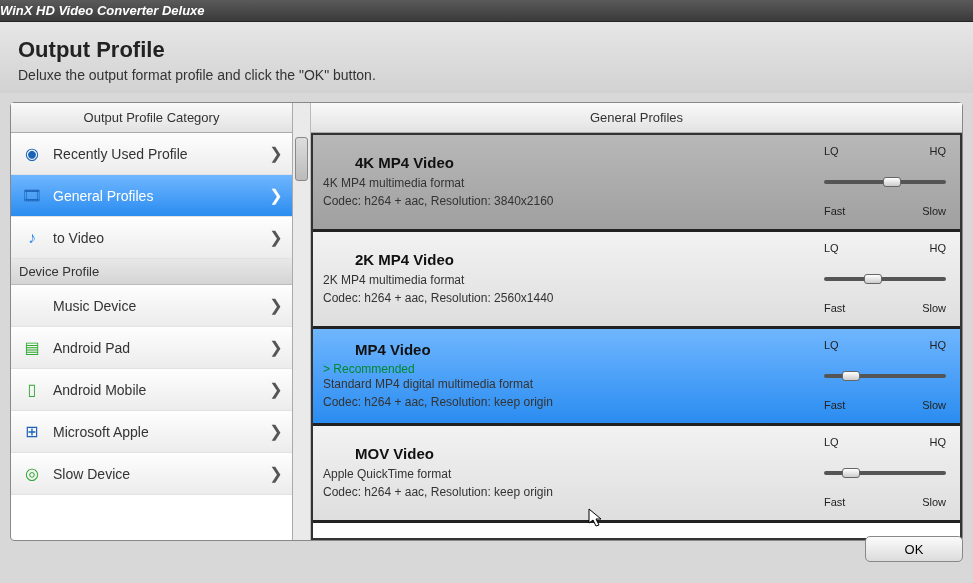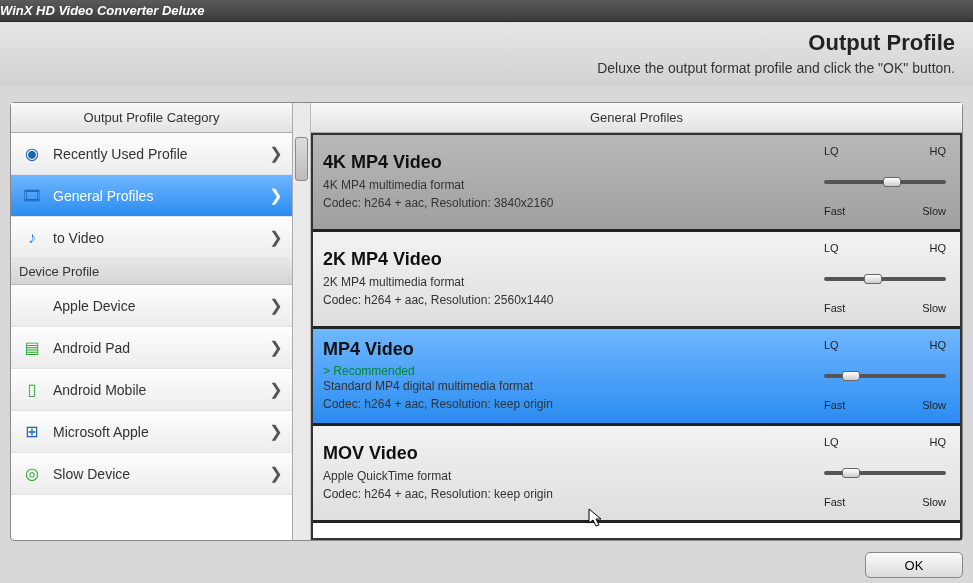--- a/index.html
+++ b/index.html
@@ -12,23 +12,22 @@
 .titlebar {
   height: 22px;
   background: linear-gradient(#5a5a5a,#3a3a3a);
   border-bottom: 1px solid #222;
   display: flex; align-items: center; justify-content: flex-start;
 }
 .titlebar span {
   color: #fff; font-style: italic; font-weight: bold; font-size: 13px;
 }
 .header {
-  padding: 8px 18px 10px;
+  padding: 15px 18px 10px;
   background: linear-gradient(#e6e6e6,#d2d2d2);
-  text-align: right;
 }
 .header h1 { font-size: 22px; font-weight: bold; color: #222; margin-bottom: 4px; }
 .header p { font-size: 14px; color: #333; }
 .body {
   position: absolute; left: 10px; right: 10px; top: 102px; bottom: 42px;
   background: #fff;
   border: 1px solid #888;
   border-radius: 4px;
   display: flex;
 }
@@ -86,39 +85,39 @@
 .profile {
   height: 97px;
   border-bottom: 3px solid #222;
   display: flex; align-items: stretch;
   background: linear-gradient(#b8b8b8,#a0a0a0);
   cursor: pointer;
 }
 .profile.selected { background: linear-gradient(#6fb6ff,#2a8cf0); }
 .profile.light { background: linear-gradient(#f2f2f2,#dedede); }
 .pinfo { flex: 1; padding: 8px 10px; display: flex; flex-direction: column; justify-content: center; }
-.ptitle { font-size: 18px; font-weight: bold; color: #111; margin-bottom: 4px; }
+.ptitle { font-size: 15px; font-weight: bold; color: #111; margin-bottom: 4px; margin-left: 32px; }
 .profile.selected .ptitle { color: #111; }
 .prec { font-size: 12px; color: #0a7a0a; margin-bottom: 0; }
 .profile.selected .prec { color: #083; }
 .pdesc { font-size: 12px; color: #333; line-height: 1.45; }
 .pqual { width: 150px; padding: 10px 14px; display: flex; flex-direction: column; justify-content: space-between; }
 .qrow { display: flex; justify-content: space-between; font-size: 11px; color: #222; margin-bottom: 2px; }
 .track {
   position: relative; height: 14px; display: flex; align-items: center;
 }
 .track-line { flex: 1; height: 4px; background: #555; border-radius: 2px; position: relative; }
 .thumb {
   position: absolute; width: 18px; height: 10px;
   background: linear-gradient(#fff,#ccc);
   border: 1px solid #666; border-radius: 3px;
   top: 50%; transform: translate(-50%,-50%);
 }
 .footer {
-  position: absolute; left: 10px; right: 10px; bottom: 2px; height: 32px;
+  position: absolute; left: 10px; right: 10px; bottom: 18px; height: 32px;
   display: flex; align-items: center; justify-content: flex-end;
 }
 .ok-btn {
   width: 98px; height: 26px;
   background: linear-gradient(#fbfbfb,#dcdcdc);
   border: 1px solid #888; border-radius: 5px;
   font-size: 13px; cursor: pointer;
 }
 .cursor {
   position: absolute; left: 588px; top: 508px; pointer-events: none;
@@ -151,21 +150,21 @@
     <span class="chev">❯</span>
         </div>
         <div class="cat">
     <span class="cat-icon" style="color:#2a8cf0">♪</span>
     <span class="cat-label">to Video</span>
     <span class="chev">❯</span>
         </div>
         <div class="section-head">Device Profile</div>
         <div class="cat">
     <span class="cat-icon" style="color:#aaa"></span>
-    <span class="cat-label">Apple Device</span>
+    <span class="cat-label">Music Device</span>
     <span class="chev">❯</span>
         </div>
         <div class="cat">
     <span class="cat-icon" style="color:#3a3">▤</span>
     <span class="cat-label">Android Pad</span>
     <span class="chev">❯</span>
         </div>
         <div class="cat">
     <span class="cat-icon" style="color:#3a3">▯</span>
     <span class="cat-label">Android Mobile</span>

